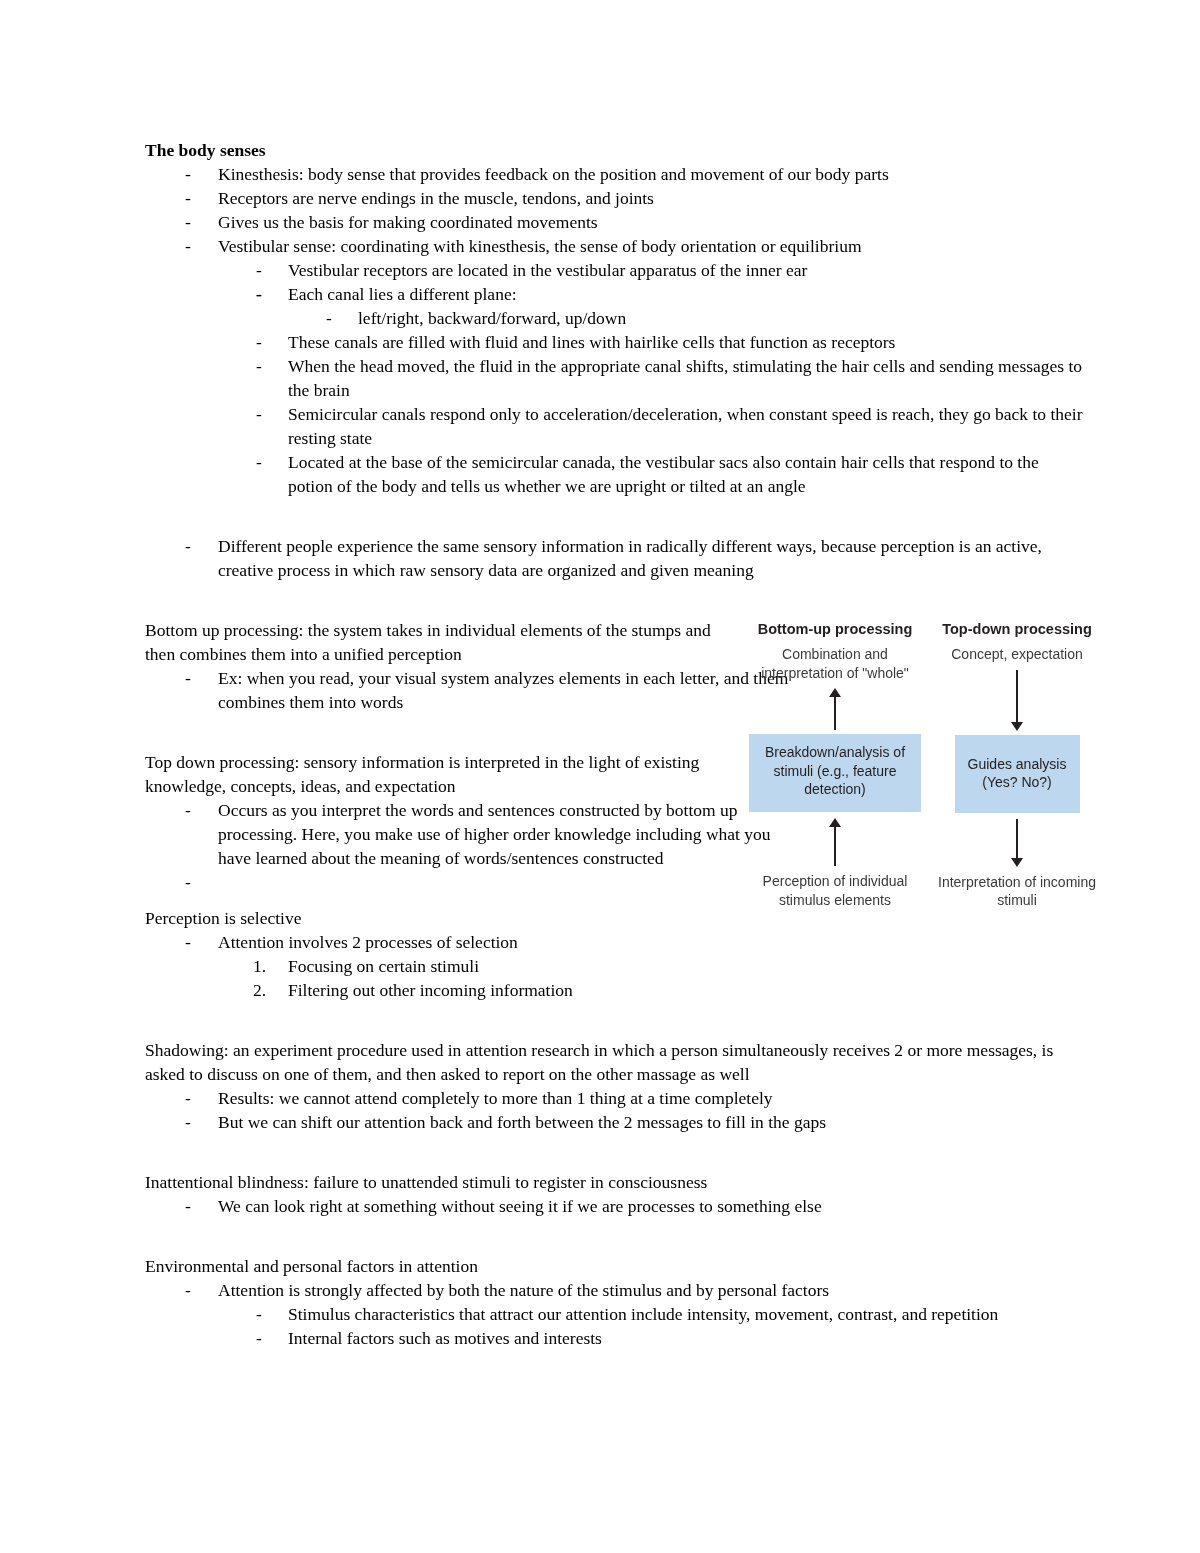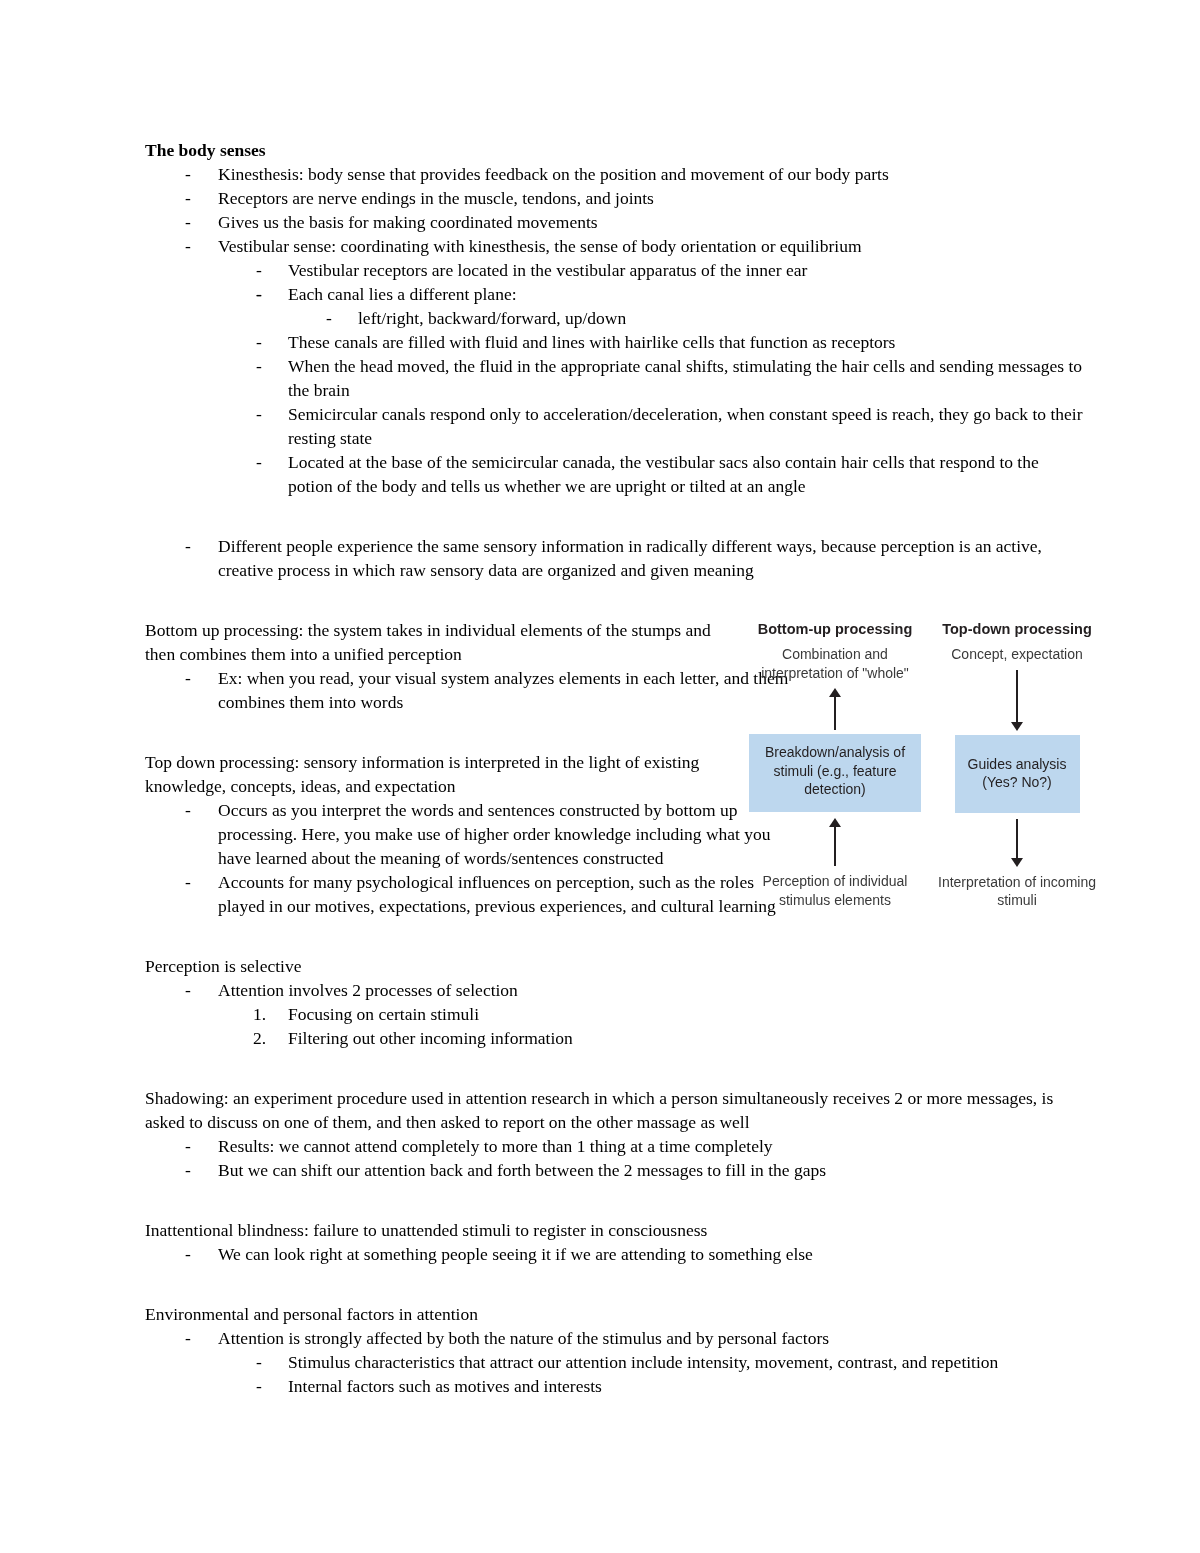--- a/index.html
+++ b/index.html
@@ -233,21 +233,20 @@
     <div class="spacer-line"></div>
     <div class="spacer-half"></div>
 
     <div class="para narrow">Top down processing: sensory information is interpreted in the light of existing knowledge, concepts, ideas, and expectation</div>
     <div class="row lvl1 narrow">
       <span class="mark">-</span>
       <span class="txt">Occurs as you interpret the words and sentences constructed by bottom up processing. Here, you make use of higher order knowledge including what you have learned about the meaning of words/sentences constructed</span>
     </div>
     <div class="row lvl1 narrow">
       <span class="mark">-</span>
-      <span class="txt">Accounts for many psychological influences on perception, such as the roles played in our motives, expectations, previous experiences, and cultural learning</span>
     </div>
 
     <div class="spacer-line"></div>
     <div class="spacer-half"></div>
 
     <div class="para">Perception is selective</div>
     <div class="row lvl1">
       <span class="mark">-</span>
       <span class="txt">Attention involves 2 processes of selection</span>
     </div>
@@ -272,21 +271,21 @@
       <span class="mark">-</span>
       <span class="txt">But we can shift our attention back and forth between the 2 messages to fill in the gaps</span>
     </div>
 
     <div class="spacer-line"></div>
     <div class="spacer-half"></div>
 
     <div class="para">Inattentional blindness: failure to unattended stimuli to register in consciousness</div>
     <div class="row lvl1">
       <span class="mark">-</span>
-      <span class="txt">We can look right at something people seeing it if we are attending to something else</span>
+      <span class="txt">We can look right at something without seeing it if we are processes to something else</span>
     </div>
 
     <div class="spacer-line"></div>
     <div class="spacer-half"></div>
 
     <div class="para">Environmental and personal factors in attention</div>
     <div class="row lvl1">
       <span class="mark">-</span>
       <span class="txt">Attention is strongly affected by both the nature of the stimulus and by personal factors</span>
     </div>

